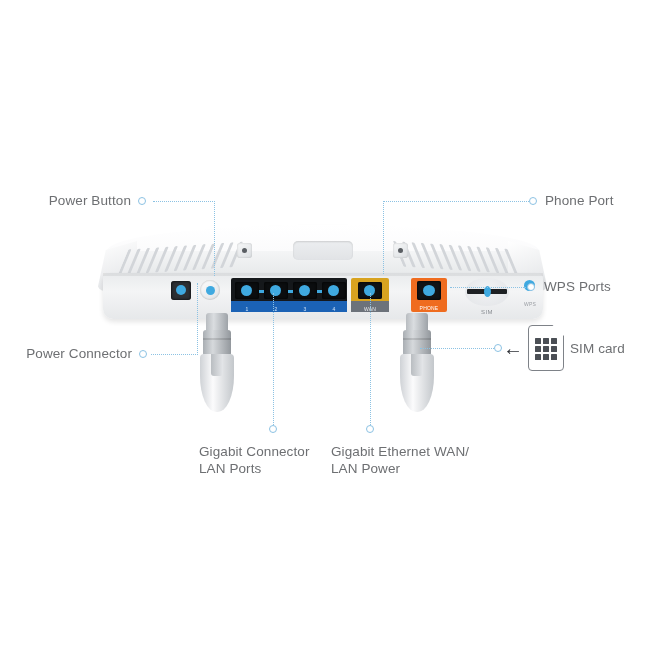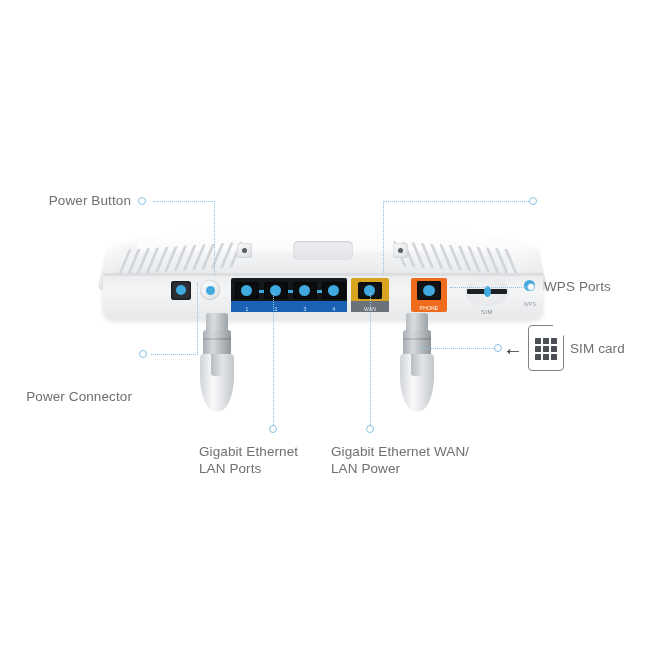--- a/index.html
+++ b/index.html
@@ -394,28 +394,29 @@
   <div class="marker" style="left:138px;top:197px;"></div>
   <div class="marker" style="left:529px;top:197px;"></div>
   <div class="marker" style="left:527px;top:283px;"></div>
   <div class="marker" style="left:139px;top:350px;"></div>
   <div class="marker" style="left:494px;top:344px;"></div>
   <div class="marker" style="left:269px;top:425px;"></div>
   <div class="marker" style="left:366px;top:425px;"></div>
 
   <div class="callout right-align" style="left:0px;top:192px;width:131px;">Power Button</div>
 
+  <div class="callout" style="left:545px;top:192px;width:105px;">Phone Port</div>
 
   <div class="callout" style="left:544px;top:278px;width:105px;">WPS Ports</div>
 
-  <div class="callout right-align" style="left:0px;top:345px;width:132px;margin-top:43px;">Power Connector</div>
+  <div class="callout right-align" style="left:0px;top:345px;width:132px;">Power Connector</div>
 
   <div class="callout" style="left:570px;top:340px;width:80px;">SIM card</div>
 
-  <div class="callout" style="left:199px;top:443px;width:140px;">Gigabit Ethernet
+  <div class="callout" style="left:199px;top:443px;width:140px;">Gigabit Connector
 LAN Ports</div>
 
   <div class="callout" style="left:331px;top:443px;width:160px;">Gigabit Ethernet WAN/
 LAN Power</div>
 
   <div class="arrow-left">←</div>
   <div id="sim-card-icon">
     <div class="body"></div>
     <div class="chip">
       <span></span>

